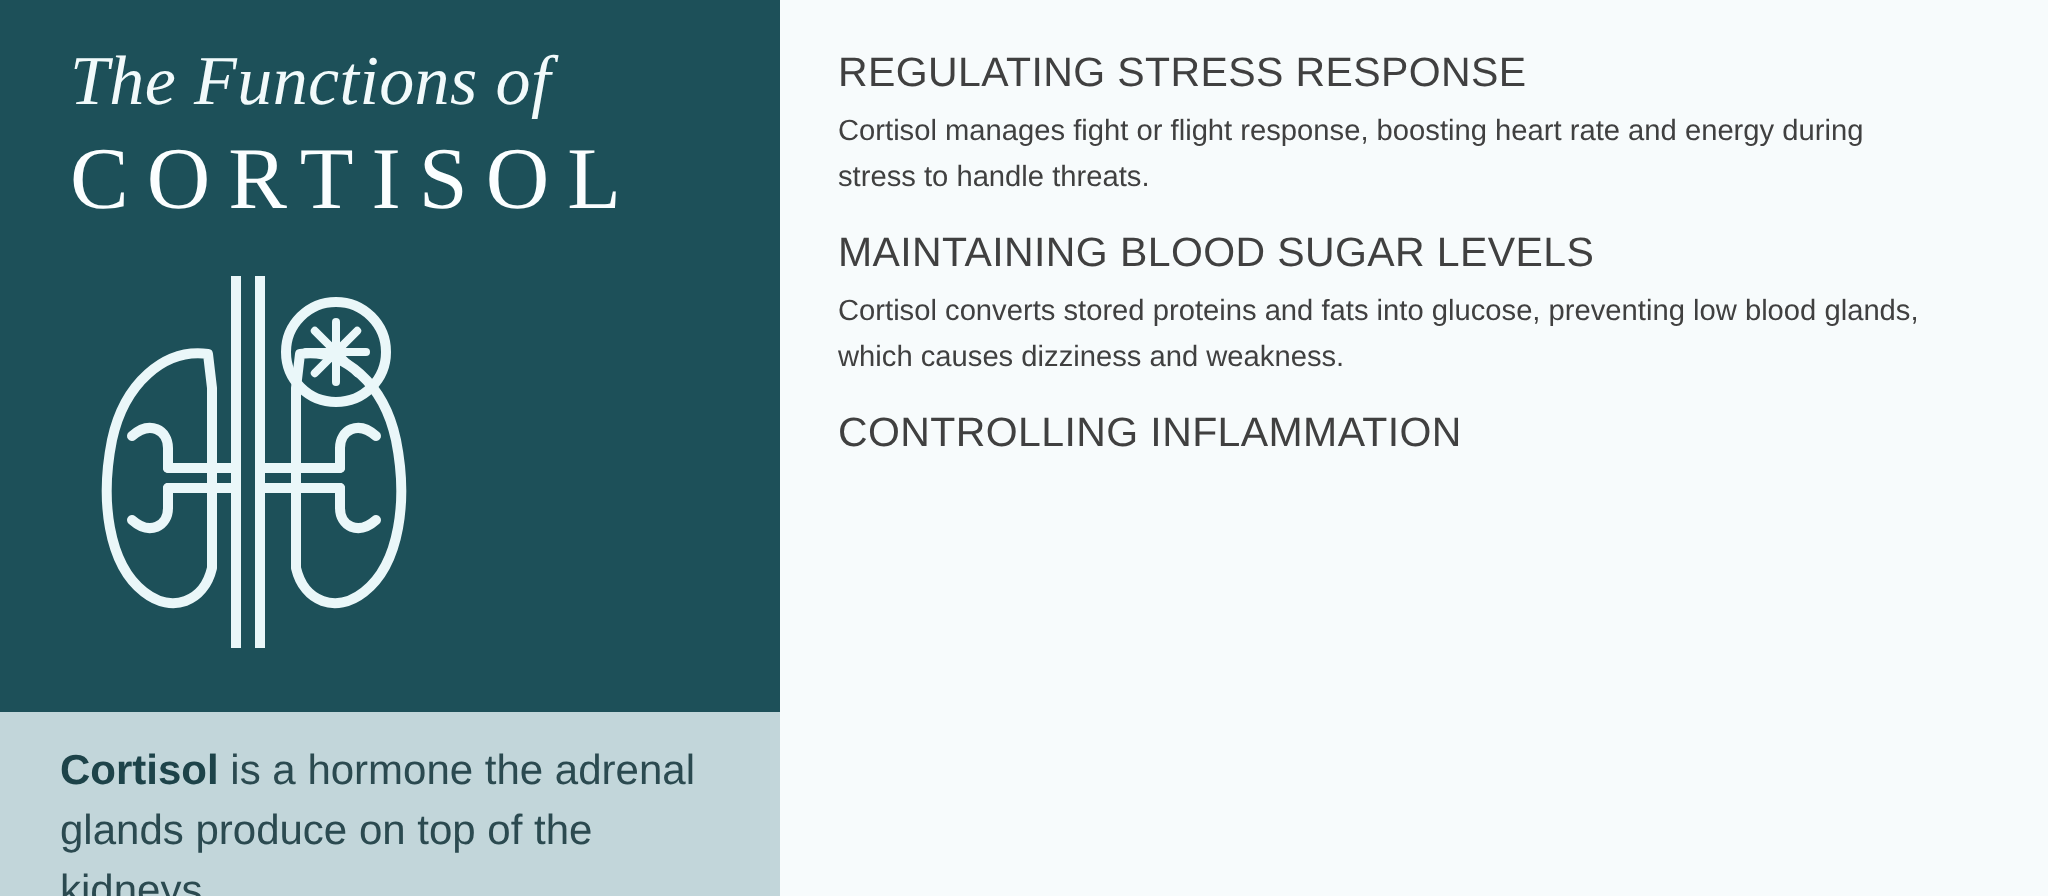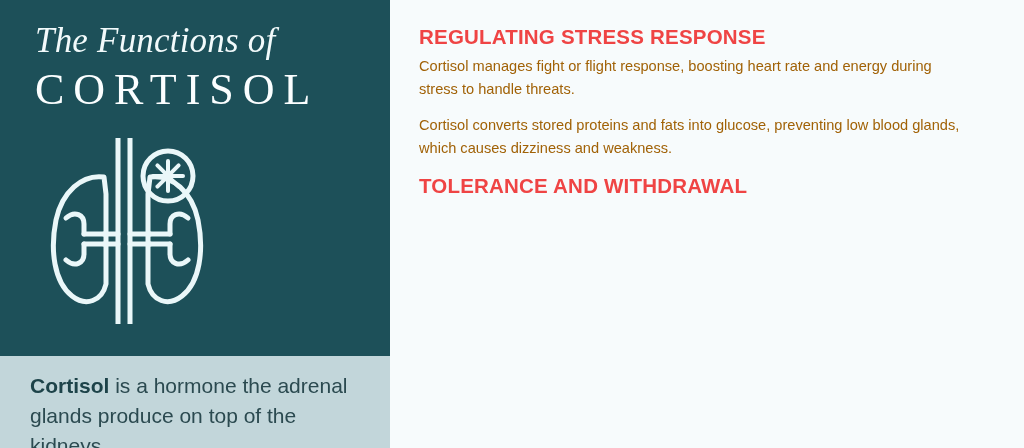--- a/index.html
+++ b/index.html
@@ -105,31 +105,31 @@
     top: 24px;
     width: 575px;
   }
   .section {
     margin-bottom: 14px;
   }
   .section:last-child { margin-bottom: 0; }
 
   .sec-heading {
     font-size: 20.5px;
-    font-weight: 700;
+    font-weight: 400;
     letter-spacing: 0.2px;
-    color: #ef4444;
+    color: #404040;
     line-height: 25px;
     margin: 0 0 6px 0;
     text-transform: uppercase;
   }
   .sec-body {
     font-size: 14.6px;
     line-height: 22.5px;
-    color: #a16207;
+    color: #404040;
     margin: 0;
     max-width: 555px;
   }
 </style>
 </head>
 <body>
 
 <div id="infographic">
 
   <div class="left-col">
@@ -196,26 +196,27 @@
   <div class="right-col">
 
     <div class="sections">
 
       <div class="section">
         <h2 class="sec-heading">REGULATING STRESS RESPONSE</h2>
         <p class="sec-body">Cortisol manages fight or flight response, boosting heart rate and energy during stress to handle threats.</p>
       </div>
 
       <div class="section">
+        <h2 class="sec-heading">MAINTAINING BLOOD SUGAR LEVELS</h2>
         <p class="sec-body">Cortisol converts stored proteins and fats into glucose, preventing low blood glands, which causes dizziness and weakness.</p>
       </div>
 
       <div class="section">
-      </div>
-
-      <div class="section">
-        <h2 class="sec-heading">TOLERANCE AND WITHDRAWAL</h2>
+        <h2 class="sec-heading">CONTROLLING INFLAMMATION</h2>
+      </div>
+
+      <div class="section">
       </div>
 
     </div>
 
   </div>
 </div>
 
 </body></html>

